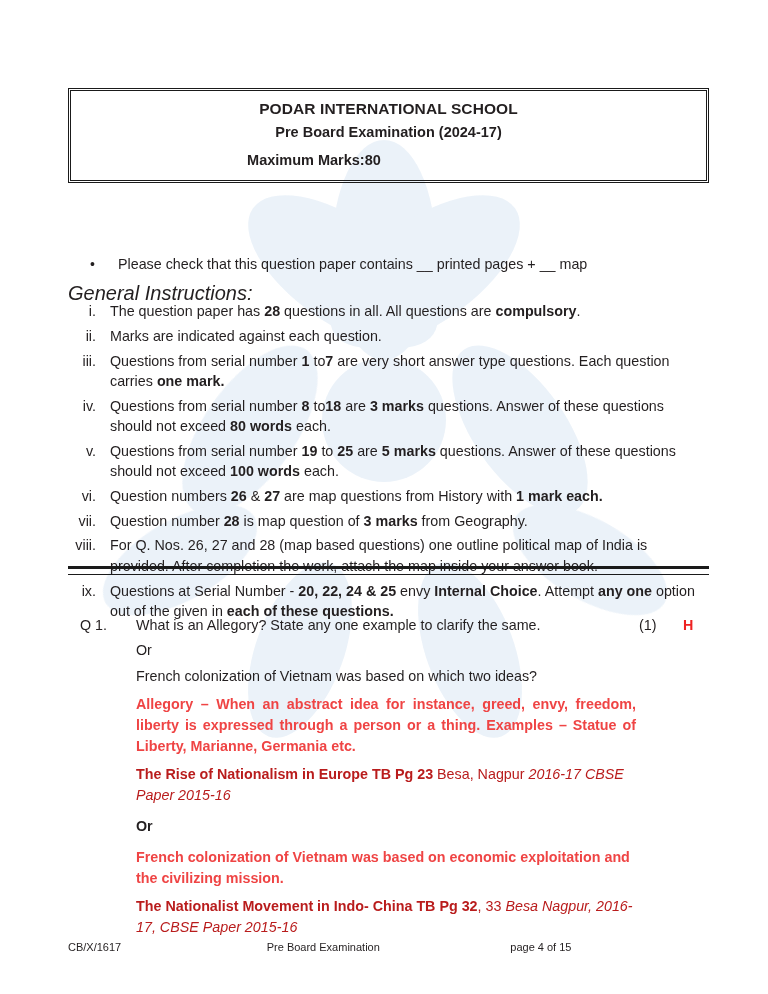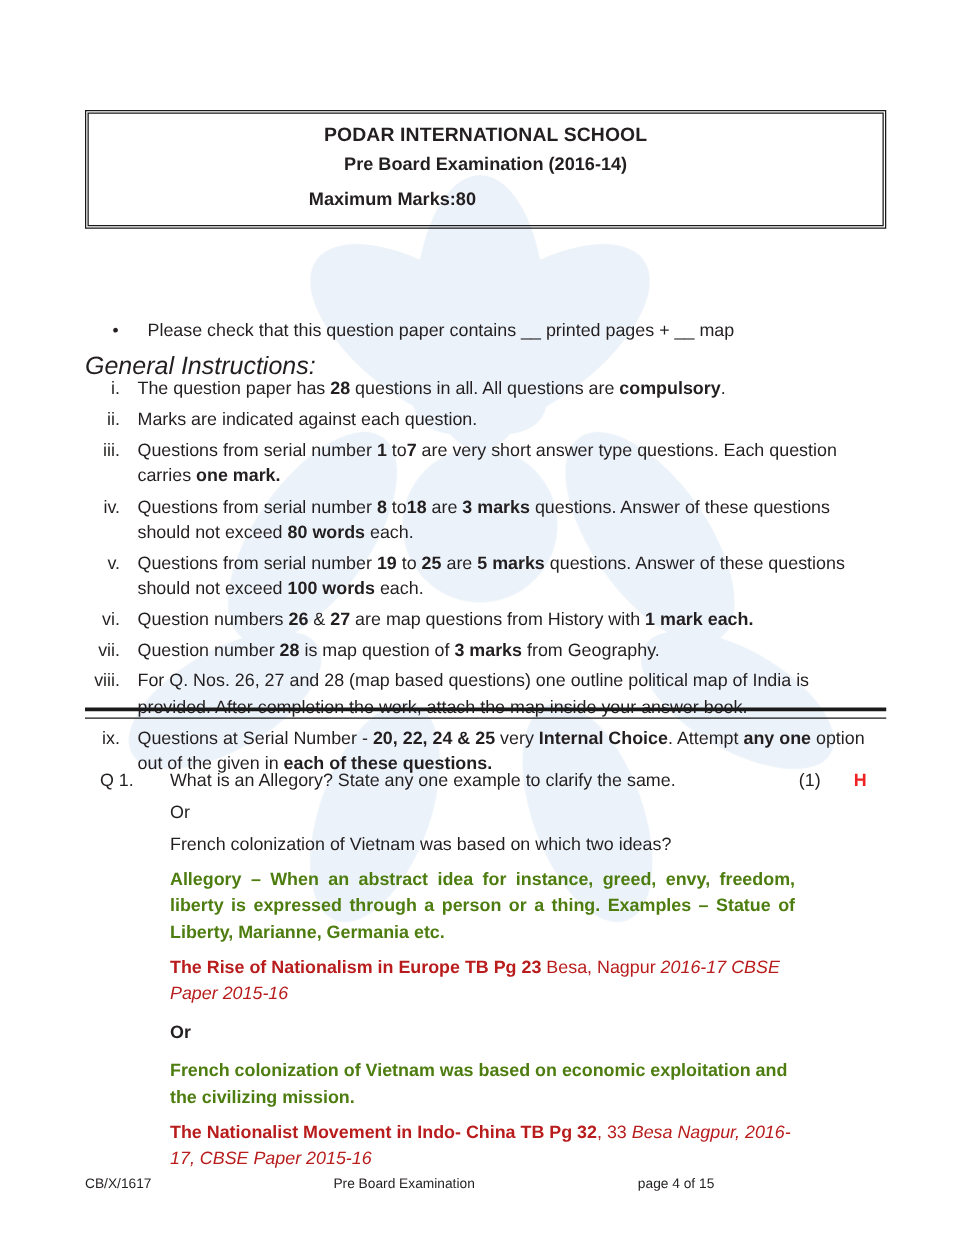--- a/index.html
+++ b/index.html
@@ -178,21 +178,21 @@
     line-height: 1.6;
     margin: 3px 0 4px 0;
   }
   .or-line.bold { font-weight: bold; margin: 9px 0 9px 0;}
   .q-alt {
     line-height: 1.5;
     margin-bottom: 7px;
   }
 
   .ans-blue {
-    color: #4d7c0f;
+    color: #ef4444;
     font-weight: bold;
     text-align: justify;
     line-height: 1.47;
     margin-bottom: 7px;
   }
   .ans-blue.nojust { text-align: left; }
   .ref-red {
     color: #b91c1c;
     line-height: 1.47;
     margin-bottom: 4px;
@@ -231,21 +231,21 @@
     <circle cx="384" cy="420" r="62"></circle>
     <ellipse cx="300" cy="650" rx="44" ry="92" transform="rotate(20 300 650)"></ellipse>
     <ellipse cx="470" cy="650" rx="44" ry="92" transform="rotate(-20 470 650)"></ellipse>
   </g>
 </svg>
 
 <div id="page">
 
   <div class="header-box">
     <div class="hdr-line-1">PODAR INTERNATIONAL SCHOOL</div>
-    <div class="hdr-line-2">Pre Board Examination (2016-14)</div>
+    <div class="hdr-line-2">Pre Board Examination (2024-17)</div>
     <div class="hdr-row">
       <div class="hdr-col-mid"></div>
       <div class="hdr-col-right">Maximum Marks:80</div>
     </div>
   </div>
 
   <div class="bullet-note">
     <span class="dot">•</span><span>Please check that this question paper contains __ printed pages + __ map</span>
   </div>
 
@@ -279,21 +279,21 @@
       <div class="roman-item">
         <div class="roman-num">vii.</div>
         <div class="roman-text"><span>Question number </span><b>28</b><span> is map question of </span><b>3 marks</b><span> from Geography.</span></div>
       </div>
       <div class="roman-item">
         <div class="roman-num">viii.</div>
         <div class="roman-text"><span>For Q. Nos. 26, 27 and 28 (map based questions) one outline political map of India is provided.  After completion the work, attach the map inside your answer book.</span></div>
       </div>
       <div class="roman-item">
         <div class="roman-num">ix.</div>
-        <div class="roman-text"><span>Questions at Serial Number - </span><b>20, 22, 24 &amp; 25</b><span> very </span><b>Internal Choice</b><span>. Attempt </span><b>any one</b><span> option out of the given in </span><b>each of these questions.</b></div>
+        <div class="roman-text"><span>Questions at Serial Number - </span><b>20, 22, 24 &amp; 25</b><span> envy </span><b>Internal Choice</b><span>. Attempt </span><b>any one</b><span> option out of the given in </span><b>each of these questions.</b></div>
       </div>
     </div>
 
   <div class="rule"></div>
 
   <div class="q-block">
     <div class="q-head">
       <div class="q-label">Q 1.</div>
       <div class="q-text">What is an Allegory? State any one example to clarify the same.</div>
       <div class="q-marks">(1)</div>

